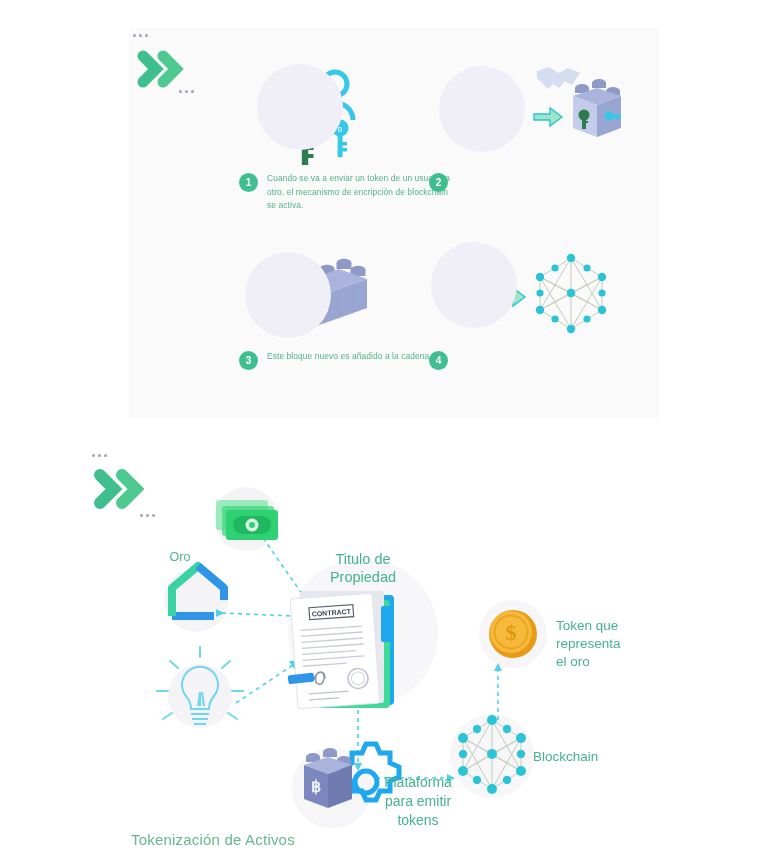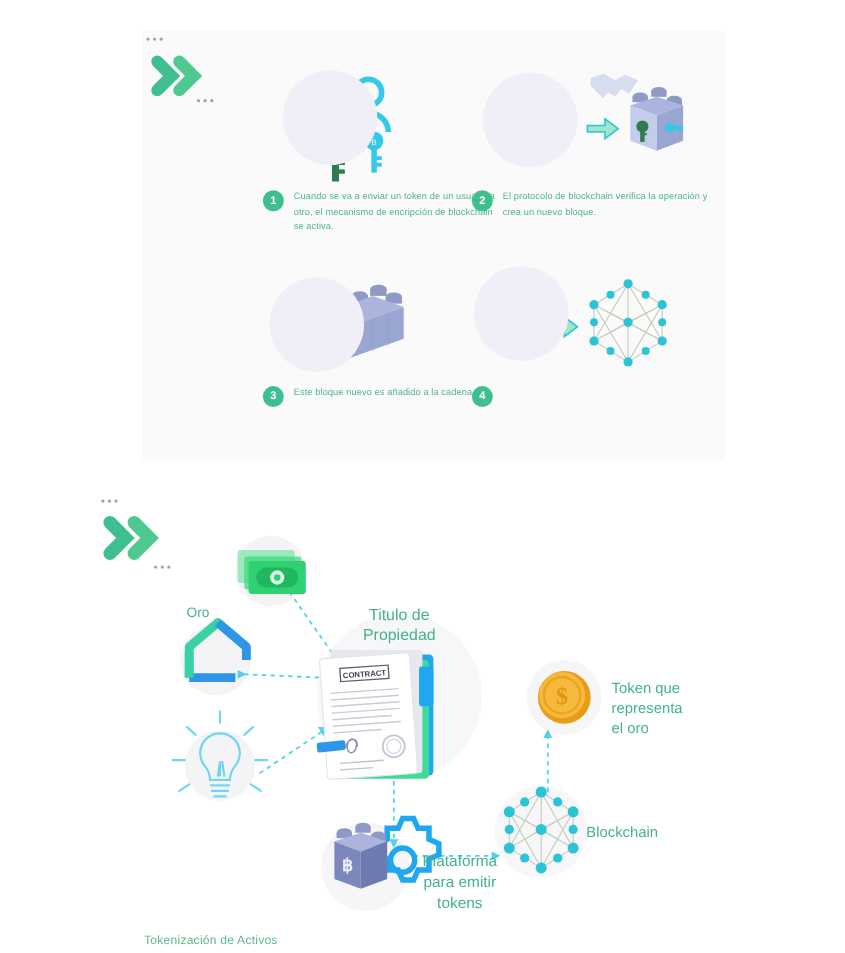--- a/index.html
+++ b/index.html
@@ -22,21 +22,21 @@
   .halo{position:absolute;border-radius:50%;background:#f0eef7;}
   .cap{display:flex;gap:9px;align-items:flex-start;}
   .num{flex:0 0 auto;width:19px;height:19px;border-radius:50%;
        background:#3fbf8f;color:#fff;font-size:10px;font-weight:bold;
        display:flex;align-items:center;justify-content:center;margin-top:1px;}
   .captxt{font-size:8.4px;line-height:1.62;color:#4fb489;letter-spacing:.1px;}
 
   
   #panel-bottom{left:0px;top:448px;width:768px;height:418px;background:#fff;}
   svg{overflow:visible;display:block;}
-  .cap-bottom{position:absolute;left:131px;top:849px;font-size:11px;color:#63b98e;letter-spacing:.2px;}
+  .cap-bottom{position:absolute;left:131px;top:831px;font-size:15px;color:#63b98e;letter-spacing:.2px;}
 </style>
 </head>
 <body>
 
 <div class="panel" id="panel-top">
 
   <div class="logo" style="left:8px;top:12px;">
     <div class="dots" style="left:-4px;top:-6px;">
         <i></i>
         <i></i>
@@ -135,21 +135,20 @@
           <rect x="153" y="60" width="4" height="11" fill="#2f7d4f"></rect>
           <rect x="156" y="63" width="3" height="2" fill="#2f7d4f"></rect>
           <circle cx="180" cy="58" r="4.5" fill="#35c8e8"></circle>
           <rect x="182" y="56.5" width="10" height="3.3" fill="#35c8e8"></rect>
           <rect x="187" y="59.5" width="2.6" height="2.4" fill="#35c8e8"></rect>
         </g>
       </svg>
     </div>
     <div class="cap" style="margin-top:4px;">
       <div class="num">2</div>
-      <div class="captxt">El protocolo de blockchain verifica la operación y crea un nuevo bloque.</div>
     </div>
   </div>
 
   <div class="step" style="left:110px;top:208px;">
     <div class="art">
       <div class="halo" style="left:6px;top:16px;width:86px;height:86px;"></div>
       <svg width="215" height="110" viewBox="0 0 215 110">
         <g fill="#8f99c6">
           <ellipse cx="54" cy="45" rx="7.5" ry="4.2"></ellipse>
             <ellipse cx="71" cy="39" rx="7.5" ry="4.2"></ellipse>

